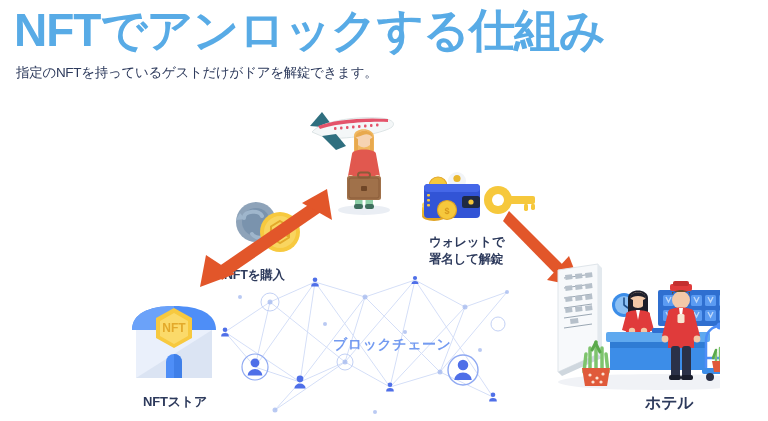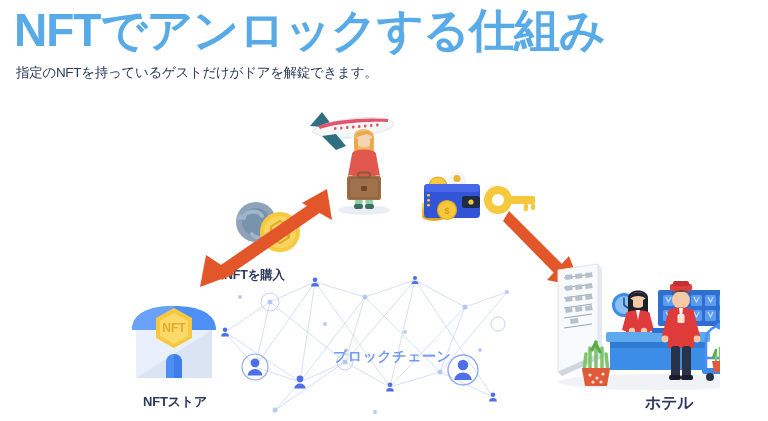--- a/index.html
+++ b/index.html
@@ -123,21 +123,21 @@
     <g fill="#4f6fe8" transform="translate(248,108) scale(1.25)">
       <circle cx="0" cy="-4" r="4.2"></circle>
         <path d="M-7,8 a7,6 0 0 1 14,0 z"></path>
     </g>
     <circle cx="40" cy="105" r="13" fill="none" stroke="#8fa9f2" stroke-width="1.2"></circle>
     <circle cx="55" cy="40" r="9" fill="none" stroke="#c3d1f5" stroke-width="1"></circle>
     <circle cx="130" cy="100" r="8" fill="none" stroke="#c3d1f5" stroke-width="1"></circle>
     <circle cx="283" cy="62" r="7" fill="none" stroke="#c3d1f5" stroke-width="1"></circle>
   </svg>
 
-  <div class="bc-label" style="left:333px;top:348px;">ブロックチェーン</div>
+  <div class="bc-label" style="left:333px;top:336px;">ブロックチェーン</div>
 
   <svg class="art" style="left:292px;top:98px;width:120px;height:120px;" viewBox="0 0 120 120">
 
     <g>
       <path d="M18,28 L30,14 L42,30 Z" fill="#2f6f7f"></path>
       <path d="M20,34 C28,24 60,18 88,20 C100,21 104,25 100,29 C94,34 60,42 34,40 Z" fill="#f4f7f8" stroke="#d6dee0" stroke-width="0.8"></path>
       <path d="M30,38 L44,52 L54,48 L44,36 Z" fill="#2f6f7f"></path>
       <path d="M26,28 C40,22 72,19 96,21 L96,24 C72,23 42,26 28,31 Z" fill="#e4536a"></path>
       <g fill="#e4536a">
         <rect x="42" y="29" width="2.5" height="3" rx="1"></rect>
@@ -220,20 +220,24 @@
 
     <g>
       <circle cx="82" cy="34" r="14" fill="#f6c83c"></circle>
       <circle cx="82" cy="34" r="6" fill="#ffffff"></circle>
       <rect x="93" y="30" width="26" height="8" rx="2" fill="#f6c83c"></rect>
       <rect x="108" y="38" width="4" height="7" rx="1.4" fill="#f6c83c"></rect>
       <rect x="115" y="38" width="4" height="6" rx="1.4" fill="#f6c83c"></rect>
     </g>
   </svg>
 
+  <div class="lbl two-line" style="left:429px;top:234px;width:105px;">
+    <span>ウォレットで</span><br>
+    <span>署名して解錠</span>
+  </div>
 
   <svg class="art" style="left:228px;top:198px;width:90px;height:62px;" viewBox="0 0 90 62">
 
     <circle cx="28" cy="24" r="20" fill="#7a93ad" opacity=".85"></circle>
     <circle cx="28" cy="24" r="14" fill="#6d89a5" opacity=".6"></circle>
 
     <g stroke="#9fb6cc" stroke-width="4" fill="none" stroke-linecap="round">
       <path d="M16,20 C16,12 32,12 34,18"></path>
       <path d="M44,32 C44,42 28,42 24,36"></path>
     </g>

